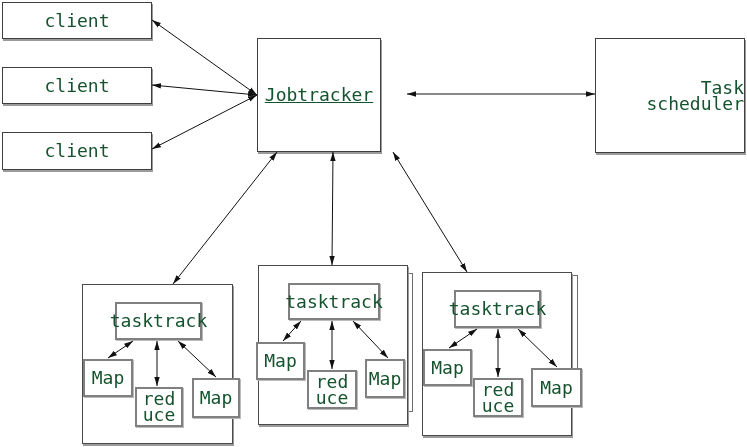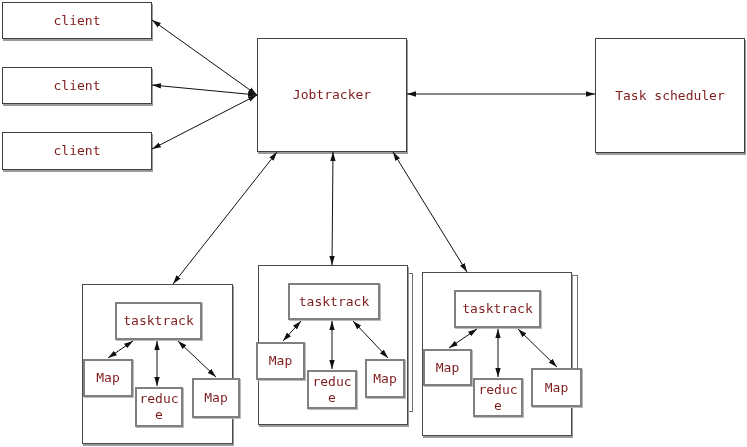--- a/index.html
+++ b/index.html
@@ -2,22 +2,22 @@
 <html><head>
 <meta charset="utf-8">
 <style>
   html, body { margin: 0; padding: 0; background: #ffffff; }
   .canvas {
     position: relative;
     width: 747px;
     height: 447px;
     background: #ffffff;
     font-family: "DejaVu Sans Mono", "Liberation Mono", monospace;
-    font-size: 13px;
-    color: #7f1d1d;
+    font-size: 18px;
+    color: #14532d;
     overflow: hidden;
   }
   .box {
     position: absolute;
     background: #ffffff;
     box-sizing: border-box;
     display: flex;
     align-items: center;
     justify-content: center;
     text-align: center;
@@ -58,22 +58,22 @@
     left: 0; top: 0;
     z-index: 5;
     pointer-events: none;
   }
   svg.edges line { stroke: #111111; stroke-width: 1; }
 
   
   .c1 { left: 2px;   top: 2px;   width: 150px; height: 37px; }
   .c2 { left: 2px;   top: 67px;  width: 150px; height: 37px; }
   .c3 { left: 2px;   top: 132px; width: 150px; height: 38px; }
-  .jt { left: 257px; top: 38px;  width: 150px; height: 114px; }
-  .ts { left: 595px; top: 38px;  width: 150px; height: 115px; }
+  .jt { left: 257px; top: 38px;  width: 124px; height: 114px; text-decoration: underline; }
+  .ts { left: 595px; top: 38px;  width: 150px; height: 115px; text-align: right; }
 
   .g1  { left: 82px;  top: 284px; width: 151px; height: 160px; }
   .g2  { left: 258px; top: 265px; width: 150px; height: 160px; }
   .g3  { left: 422px; top: 272px; width: 150px; height: 164px; }
   .g2s { left: 264px; top: 273px; width: 149px; height: 139px; }
   .g3s { left: 428px; top: 275px; width: 150px; height: 133px; }
 
   .g1-tt   { left: 115px; top: 302px; width: 87px; height: 38px; }
   .g1-mapl { left: 83px;  top: 359px; width: 50px; height: 38px; }
   .g1-red  { left: 135px; top: 387px; width: 48px; height: 40px; }

